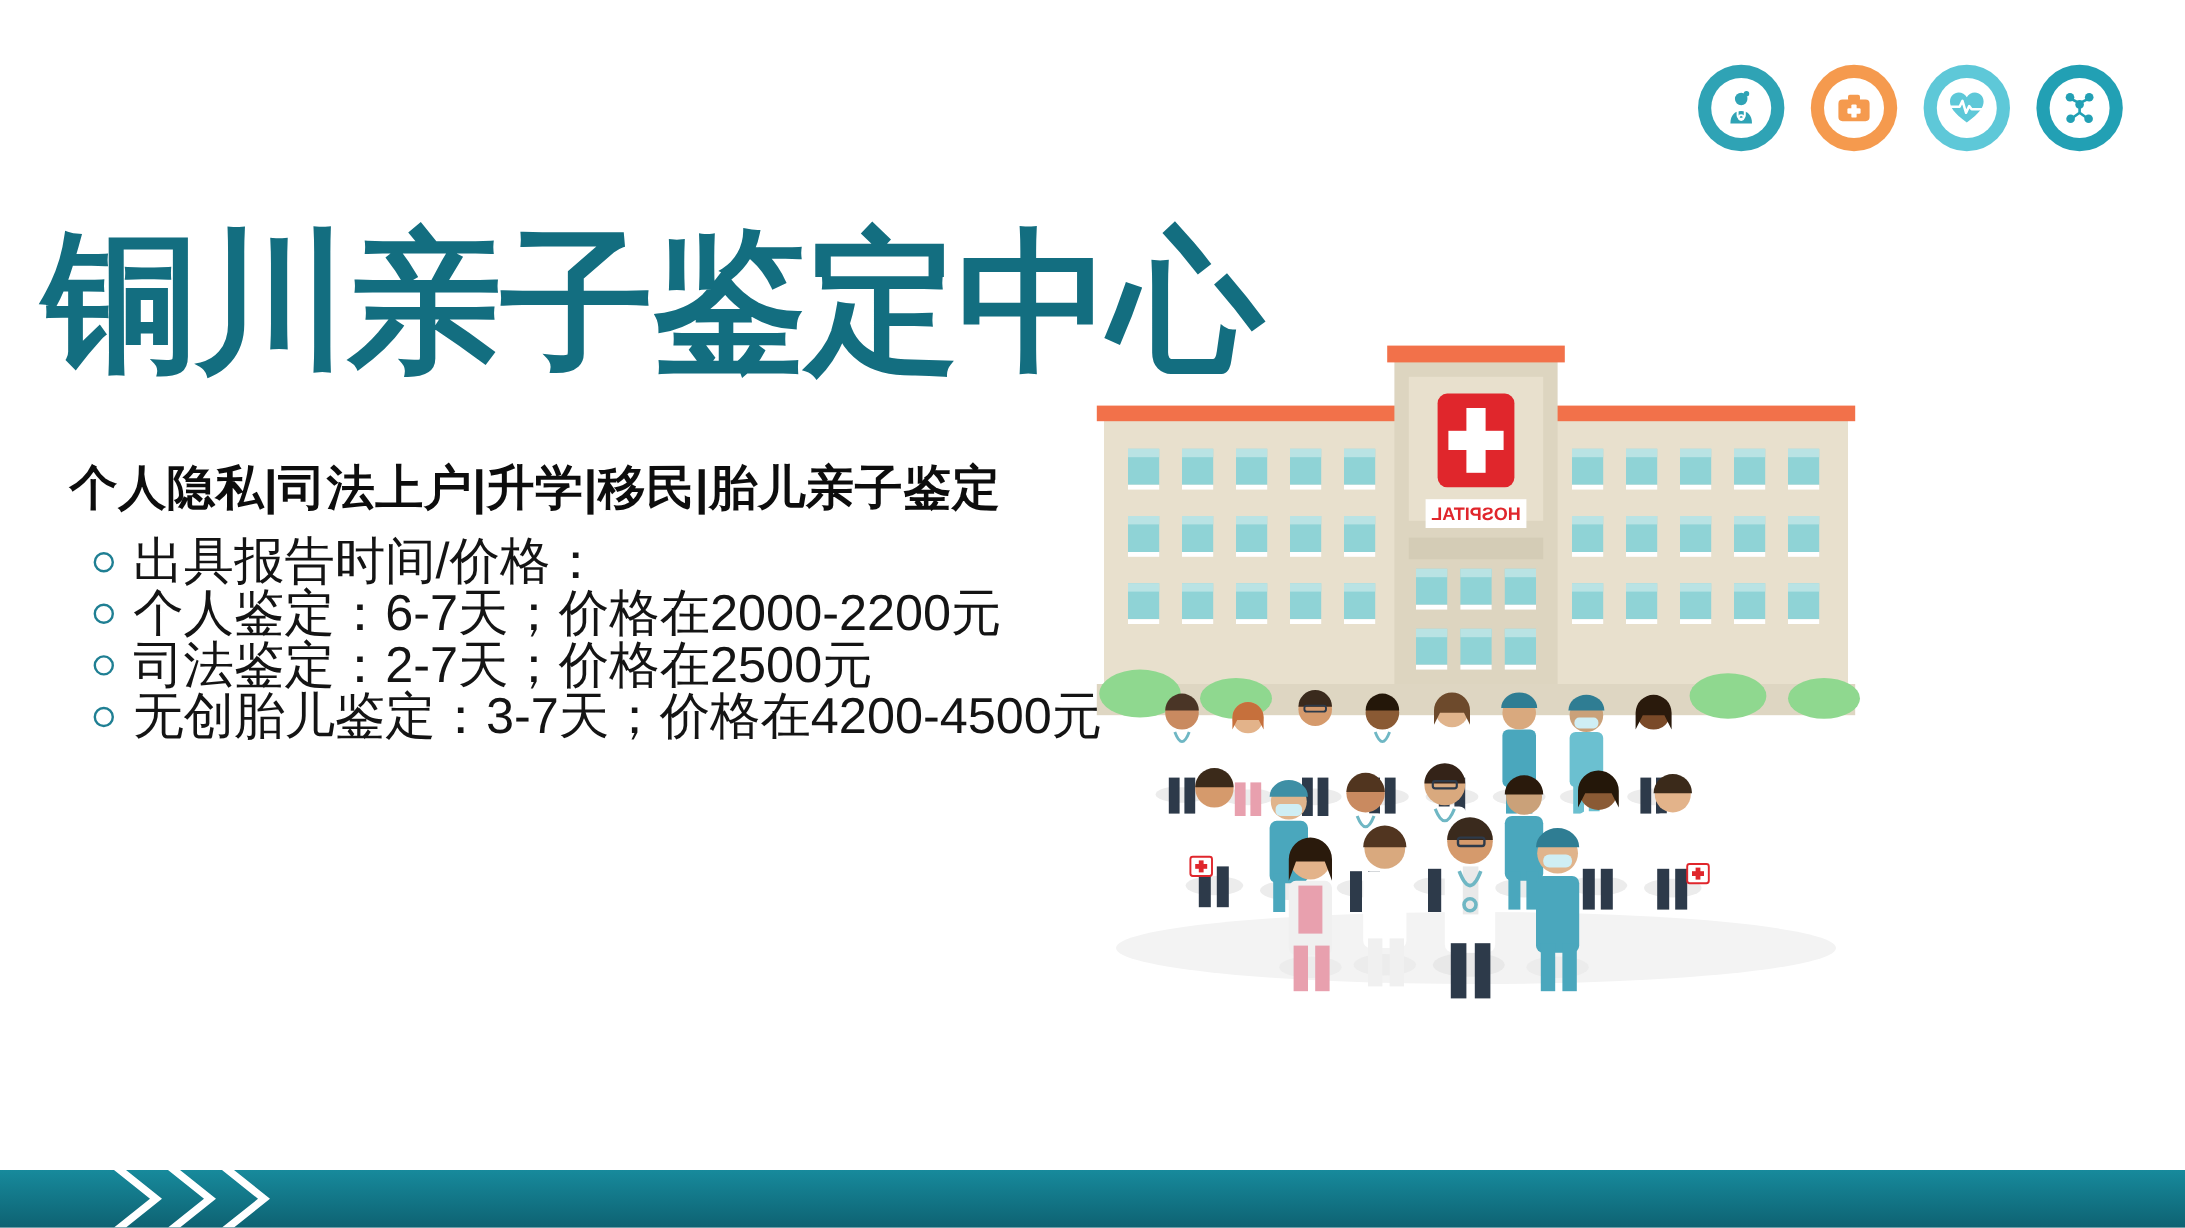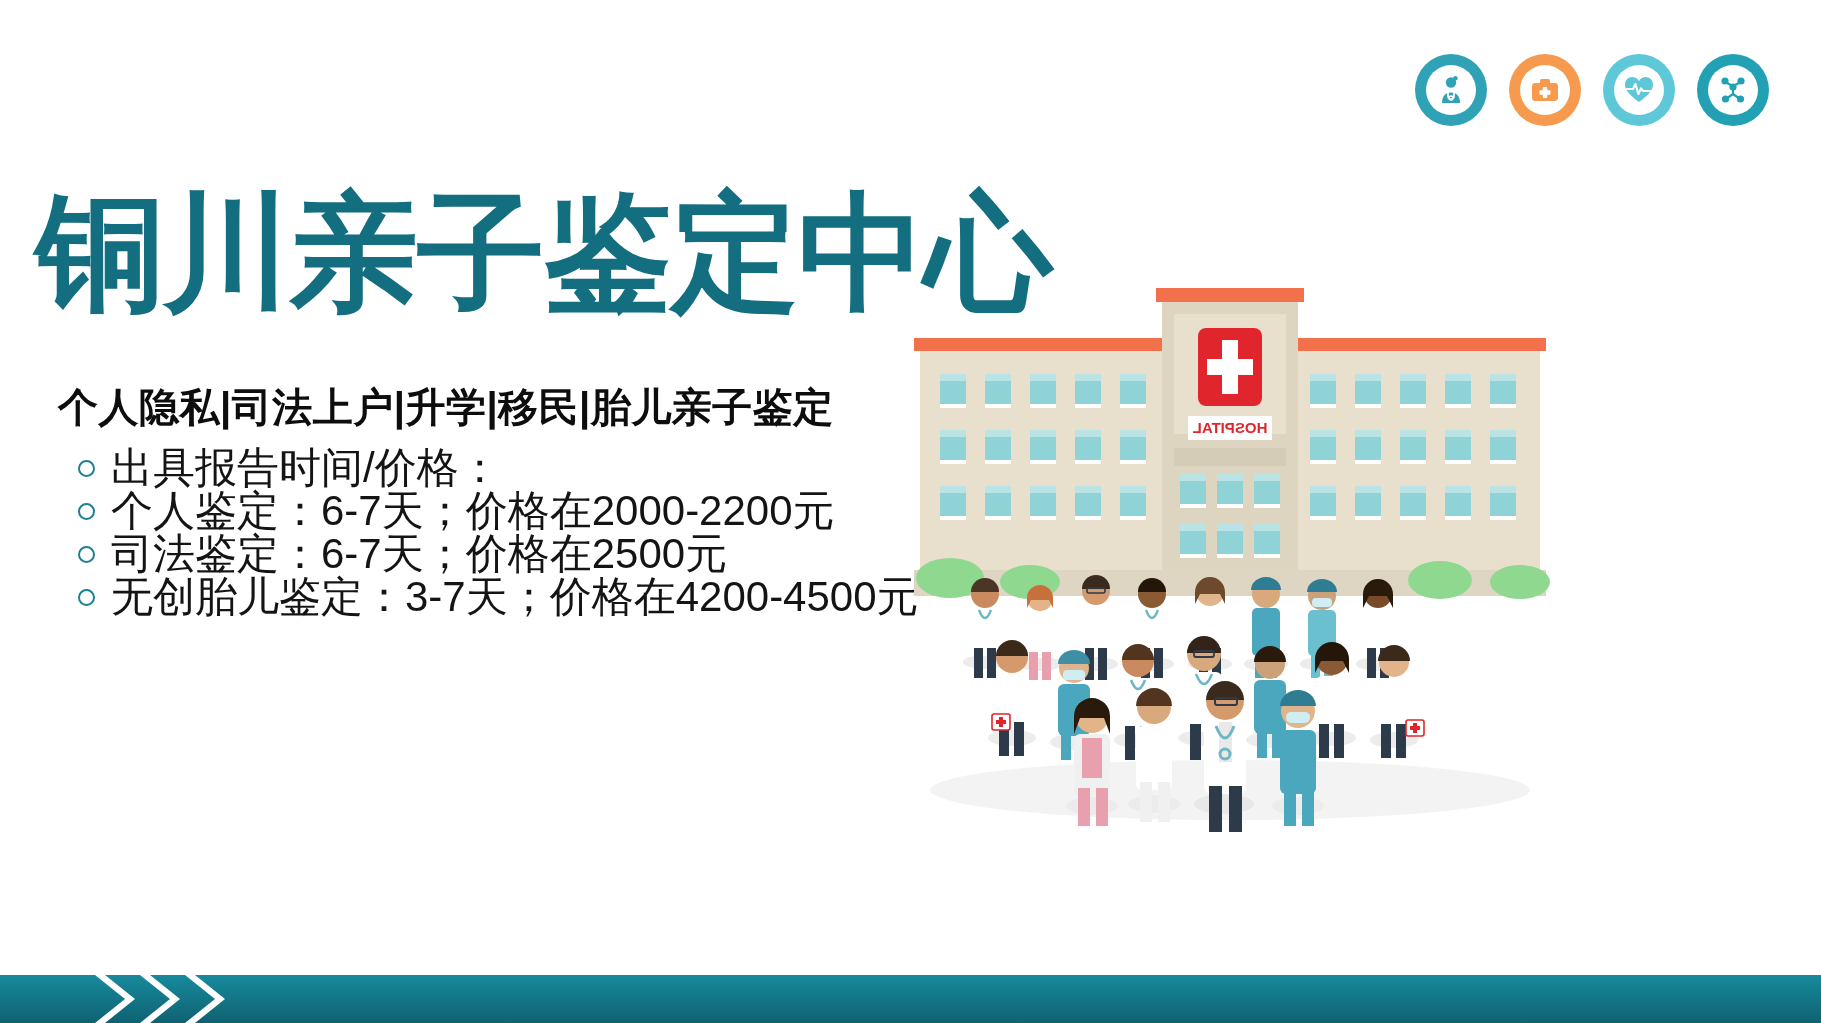--- a/index.html
+++ b/index.html
@@ -103,21 +103,21 @@
     <div class="bl">
       <span class="dot"></span>
       <span class="txt">出具报告时间/价格：</span>
     </div>
     <div class="bl">
       <span class="dot"></span>
       <span class="txt">个人鉴定：6-7天；价格在2000-2200元</span>
     </div>
     <div class="bl">
       <span class="dot"></span>
-      <span class="txt">司法鉴定：6-7天；价格在2500元</span>
+      <span class="txt">司法鉴定：2-7天；价格在2500元</span>
     </div>
     <div class="bl">
       <span class="dot"></span>
       <span class="txt">无创胎儿鉴定：3-7天；价格在4200-4500元</span>
     </div>
   </div>
 
   <div class="illus">
     <svg viewBox="0 0 700 570">
       <defs>

